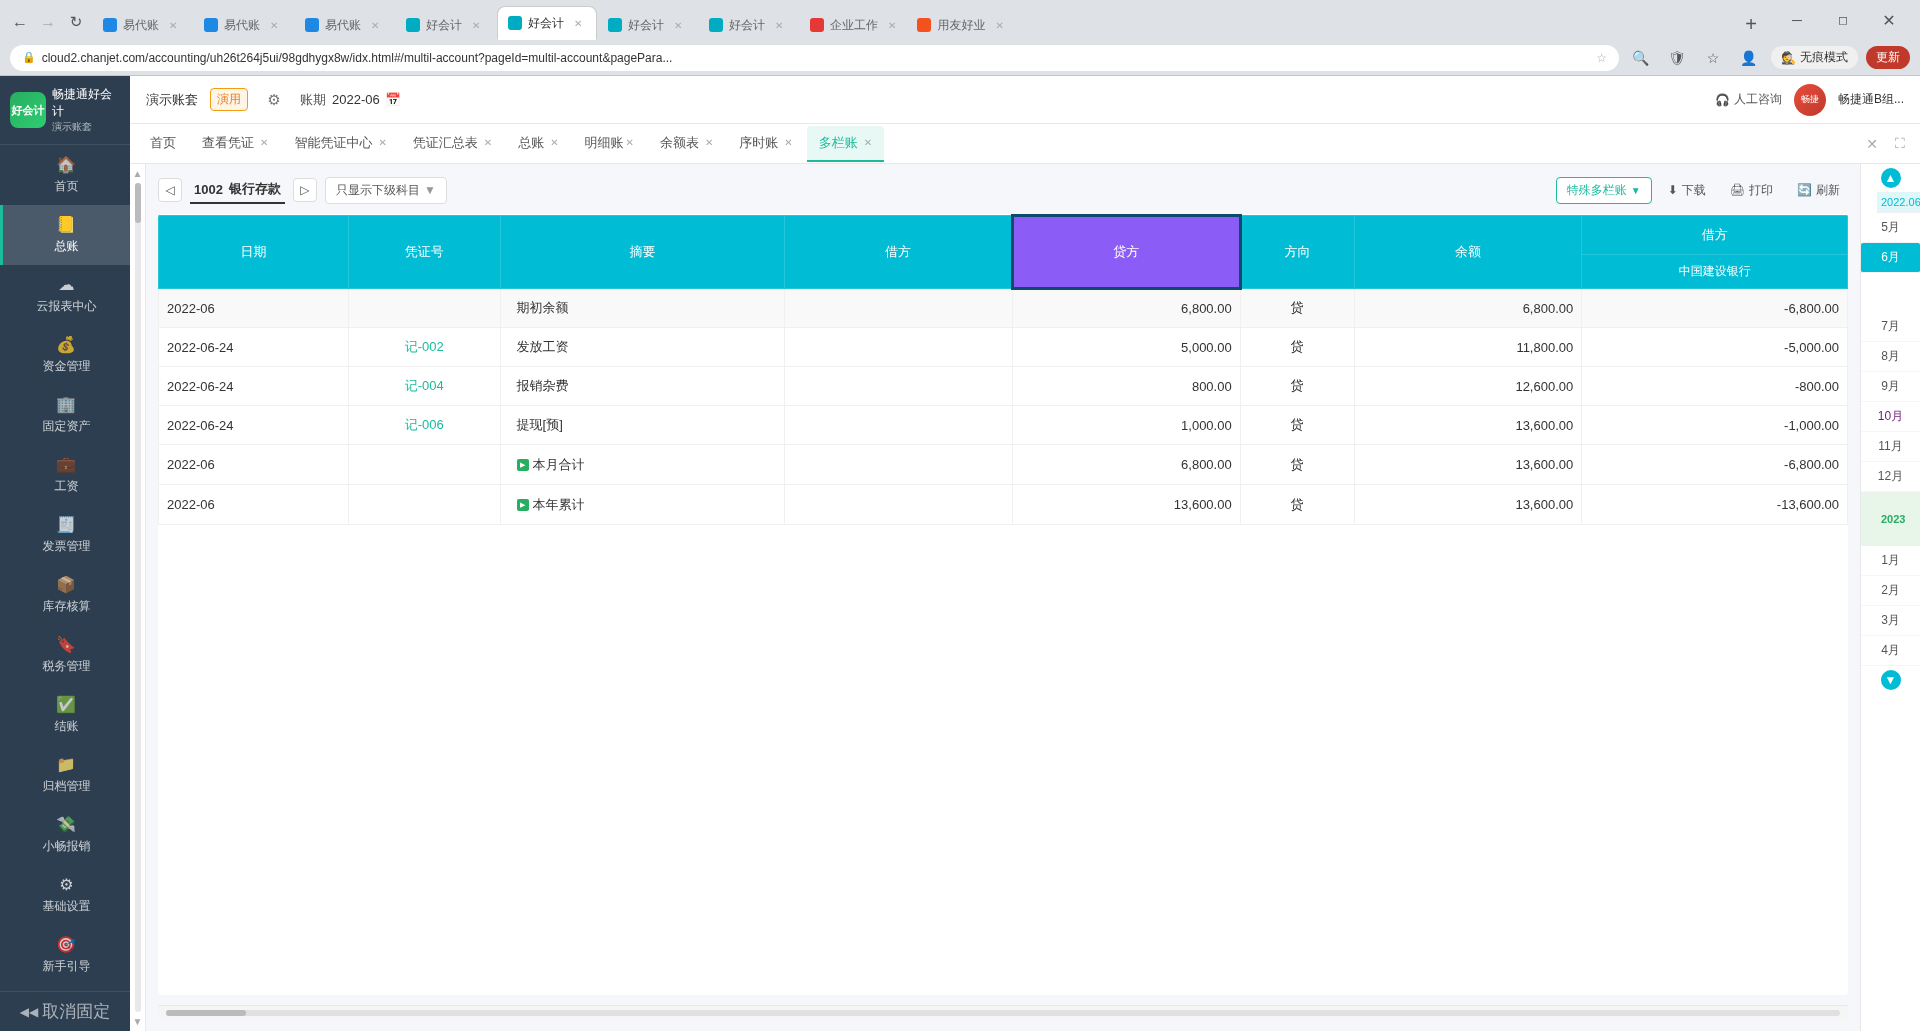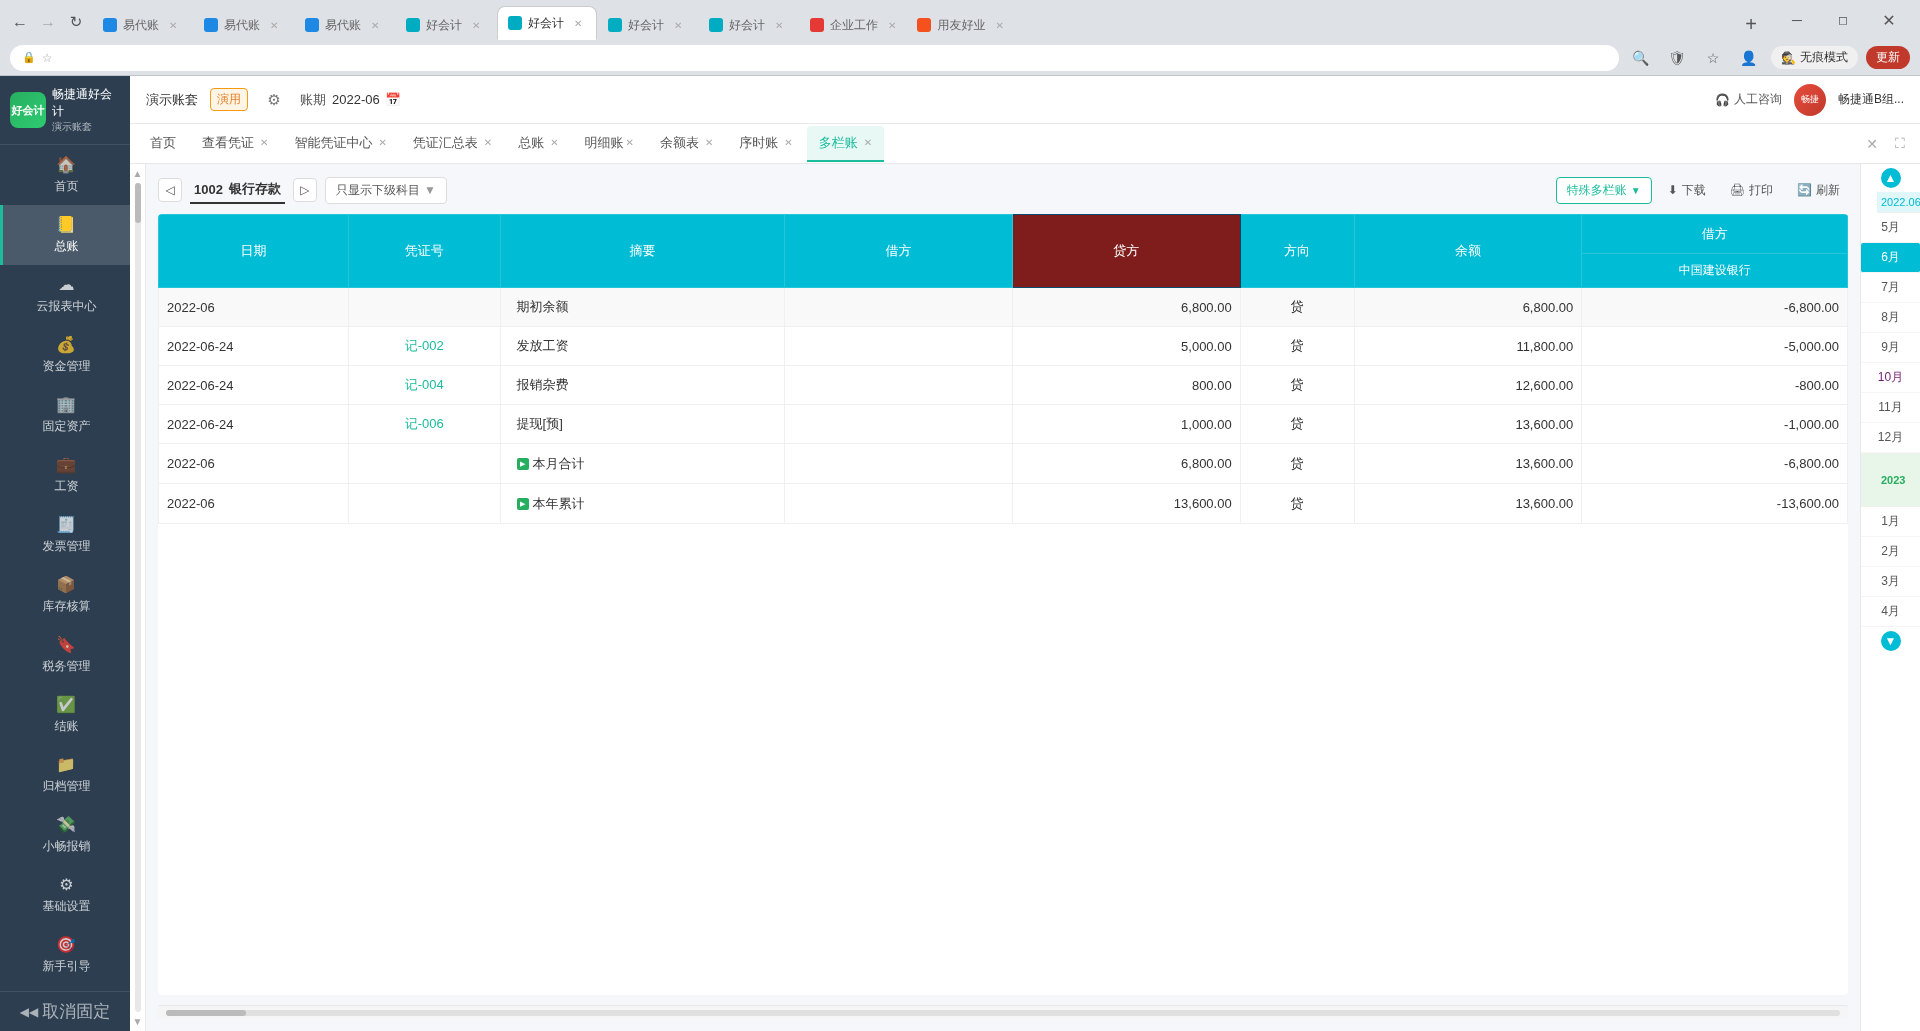--- a/index.html
+++ b/index.html
@@ -69,20 +69,21 @@
   <div style="display:flex;align-items:center;gap:0;margin-left:8px;margin-bottom:6px;">
     <div style="width:46px;height:28px;display:flex;align-items:center;justify-content:center;cursor:pointer;font-size:14px;color:#555;">─</div>
     <div style="width:46px;height:28px;display:flex;align-items:center;justify-content:center;cursor:pointer;font-size:12px;color:#555;">◻</div>
     <div style="width:46px;height:28px;display:flex;align-items:center;justify-content:center;cursor:pointer;font-size:16px;color:#555;">✕</div>
   </div>
 </div>
 
 <div style="background:#dee1e6;height:36px;display:flex;align-items:center;padding:0 10px;gap:8px;border-bottom:1px solid #c0c4cc;">
   <div style="flex:1;height:26px;border-radius:13px;background:#fff;display:flex;align-items:center;padding:0 12px;font-size:12px;color:#333;gap:6px;">
     <span style="color:#555;font-size:11px;">🔒</span>
+    <span style="flex:1;overflow:hidden;text-overflow:ellipsis;white-space:nowrap;">cloud2.chanjet.com/accounting/uh26t264j5ui/98gdhygx8w/idx.html#/multil-account?pageId=multil-account&amp;pagePara...</span>
     <span style="color:#aaa;">☆</span>
   </div>
   <div style="width:28px;height:28px;display:flex;align-items:center;justify-content:center;cursor:pointer;color:#555;font-size:14px;">🔍</div>
   <div style="width:28px;height:28px;display:flex;align-items:center;justify-content:center;cursor:pointer;color:#555;font-size:14px;">🛡</div>
   <div style="width:28px;height:28px;display:flex;align-items:center;justify-content:center;cursor:pointer;color:#555;font-size:14px;">☆</div>
   <div style="width:28px;height:28px;display:flex;align-items:center;justify-content:center;cursor:pointer;color:#555;font-size:14px;">👤</div>
   <div style="background:#f0f0f0;border-radius:14px;padding:3px 10px;font-size:12px;color:#333;cursor:pointer;display:flex;align-items:center;gap:4px;">
     <span>🕵</span>
     <span>无痕模式</span>
   </div>
@@ -277,21 +278,21 @@
         </div>
 
         <div style="flex:1;overflow:auto;background:#fff;border-radius:4px;">
           <table style="width:100%;border-collapse:collapse;min-width:1100px;">
             <thead>
               <tr>
                 <th rowspan="2" style="background:#00bcd4;color:#fff;padding:10px 8px;text-align:center;font-size:13px;font-weight:normal;border:1px solid #26c6da;min-width:100px;">日期</th>
                 <th rowspan="2" style="background:#00bcd4;color:#fff;padding:10px 8px;text-align:center;font-size:13px;font-weight:normal;border:1px solid #26c6da;min-width:80px;">凭证号</th>
                 <th rowspan="2" style="background:#00bcd4;color:#fff;padding:10px 8px;text-align:center;font-size:13px;font-weight:normal;border:1px solid #26c6da;min-width:150px;">摘要</th>
                 <th rowspan="2" style="background:#00bcd4;color:#fff;padding:10px 8px;text-align:center;font-size:13px;font-weight:normal;border:1px solid #26c6da;min-width:120px;">借方</th>
-                <th rowspan="2" style="background:#7f1d1d;color:#fff;padding:10px 8px;text-align:center;font-size:13px;font-weight:normal;border:1px solid #0c4a6e;min-width:120px;">贷方</th>
+                <th rowspan="2" style="background:#8b5cf6;color:#fff;padding:10px 8px;text-align:center;font-size:13px;font-weight:normal;border:3px solid #0c4a6e;min-width:120px;">贷方</th>
                 <th rowspan="2" style="background:#00bcd4;color:#fff;padding:10px 8px;text-align:center;font-size:13px;font-weight:normal;border:1px solid #26c6da;min-width:60px;">方向</th>
                 <th rowspan="2" style="background:#00bcd4;color:#fff;padding:10px 8px;text-align:center;font-size:13px;font-weight:normal;border:1px solid #26c6da;min-width:120px;">余额</th>
                 <th colspan="1" style="background:#00bcd4;color:#fff;padding:10px 8px;text-align:center;font-size:13px;font-weight:normal;border:1px solid #26c6da;min-width:140px;">借方</th>
               </tr>
               <tr>
                 <th style="background:#00bcd4;color:#fff;padding:8px;text-align:center;font-size:12px;font-weight:normal;border:1px solid #26c6da;">中国建设银行</th>
               </tr>
             </thead>
             <tbody id="ledger-tbody">
                 <tr style="background: rgb(249, 249, 249); border-bottom: 1px solid rgb(240, 240, 240);">
@@ -373,21 +374,21 @@
       </div>
 
       <div style="width:60px;background:#fff;border-left:1px solid #e8e8e8;display:flex;flex-direction:column;overflow-y:auto;flex-shrink:0;">
         <div style="width:20px;height:20px;background:#00bcd4;border-radius:50%;display:flex;align-items:center;justify-content:center;color:#fff;font-size:12px;cursor:pointer;margin:4px auto;">▲</div>
         <div style="padding:4px;text-align:right;font-size:11px;color:#00bcd4;border-bottom:1px solid #f0f0f0;background:#e0f7fa;margin-left:16px;">
           <span>2022.06</span>
         </div>
         <div id="date-months-2022">
             <div style="padding: 6px 4px; text-align: center; font-size: 12px; cursor: pointer; border-bottom: 1px solid rgb(245, 245, 245); color: rgb(85, 85, 85); background: transparent; border-radius: 0px;">5月</div>
             <div style="padding: 6px 4px; text-align: center; font-size: 12px; cursor: pointer; border-bottom: 1px solid rgb(245, 245, 245); color: rgb(255, 255, 255); background: rgb(0, 188, 212); border-radius: 2px;">6月</div>
-            <div style="padding: 6px 4px; text-align: center; font-size: 12px; cursor: pointer; border-bottom: 1px solid rgb(245, 245, 245); color: rgb(85, 85, 85); background: transparent; border-radius: 0px;">7月</div>
+            <div style="padding: 6px 4px; text-align: center; font-size: 12px; cursor: pointer; border-bottom: 1px solid rgb(245, 245, 245); color: rgb(85, 85, 85); background: transparent; border-radius: 0px; margin-top: 39px;">7月</div>
             <div style="padding: 6px 4px; text-align: center; font-size: 12px; cursor: pointer; border-bottom: 1px solid rgb(245, 245, 245); color: rgb(85, 85, 85); background: transparent; border-radius: 0px;">8月</div>
             <div style="padding: 6px 4px; text-align: center; font-size: 12px; cursor: pointer; border-bottom: 1px solid rgb(245, 245, 245); color: rgb(85, 85, 85); background: transparent; border-radius: 0px;">9月</div>
             <div style="padding: 6px 4px; text-align: center; font-size: 12px; cursor: pointer; border-bottom: 1px solid rgb(245, 245, 245); color: #701a75; background: transparent; border-radius: 0px;">10月</div>
             <div style="padding: 6px 4px; text-align: center; font-size: 12px; cursor: pointer; border-bottom: 1px solid rgb(245, 245, 245); color: rgb(85, 85, 85); background: transparent; border-radius: 0px;">11月</div>
             <div style="padding: 6px 4px; text-align: center; font-size: 12px; cursor: pointer; border-bottom: 1px solid rgb(245, 245, 245); color: rgb(85, 85, 85); background: transparent; border-radius: 0px;">12月</div>
           </div>
         <div style="padding:20px;text-align:center;font-size:11px;color:#27ae60;background:#e8f5e9;font-weight:bold;border-top:1px solid #f0f0f0;border-bottom:1px solid #f0f0f0;">
           <span>2023</span>
         </div>
         <div id="date-months-2023">

